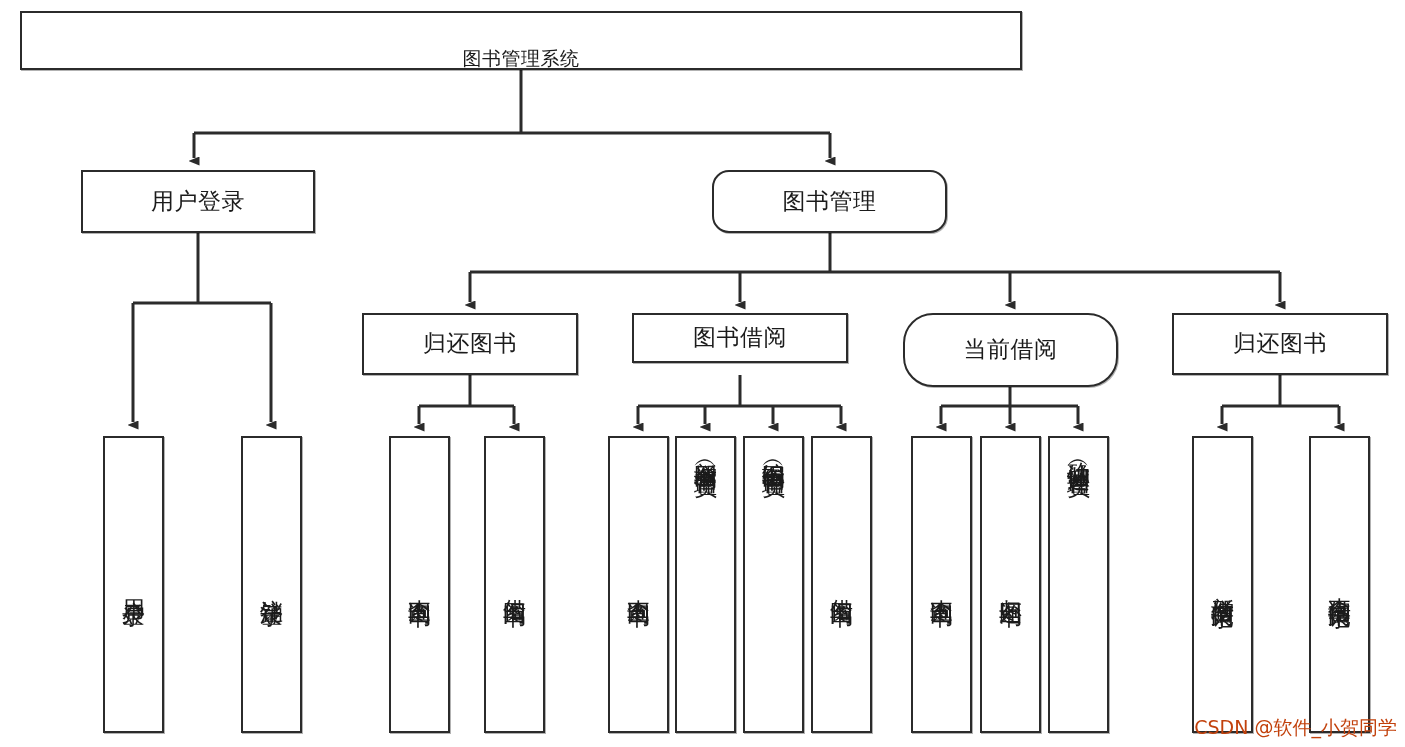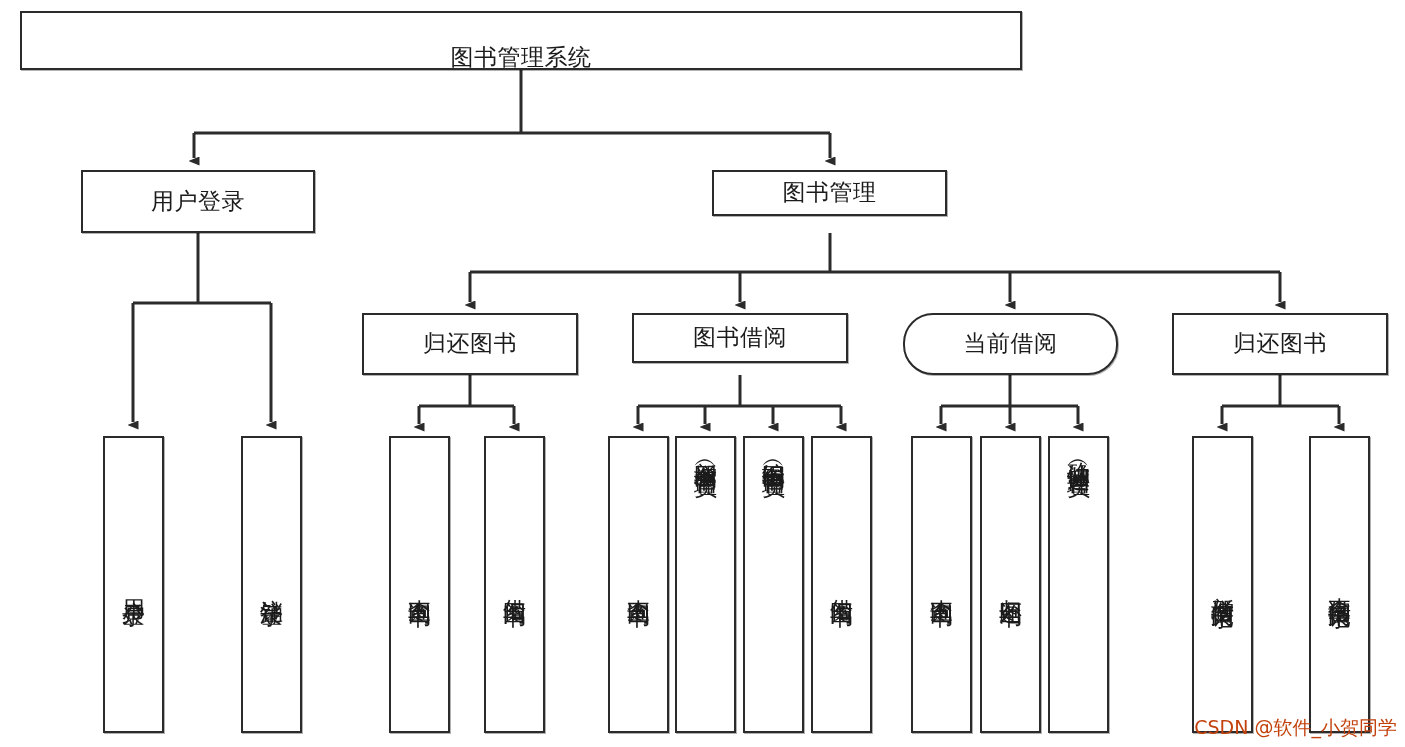--- a/index.html
+++ b/index.html
@@ -38,21 +38,21 @@
     color: #1b1b1b;
     letter-spacing: 0.5px;
     white-space: nowrap;
   }
   
   .node.horiz .label {
     font-size: 23px;
     line-height: 1.1;
   }
   .node.root .label {
-    font-size: 23px;
+    font-size: 19px;
     margin-top: 35px;
   }
   
   .node.vert {
     align-items: flex-start;
     padding-top: 6px;
   }
   .node.vert .label {
     font-size: 23px;
     writing-mode: vertical-rl;
@@ -134,33 +134,33 @@
   </svg>
 
   <div class="node horiz root" style="left:20px; top:11px; width:1002px; height:59px;">
     <span class="label">图书管理系统</span>
   </div>
 
   <div class="node horiz" style="left:81px; top:170px; width:234px; height:63px;">
     <span class="label">用户登录</span>
   </div>
 
-  <div class="node horiz" style="left:712px; top:170px; width:235px; height:46px;">
+  <div class="node horiz" style="left:712px; top:170px; width:235px; height:63px;border-radius:17px;">
     <span class="label">图书管理</span>
   </div>
 
   <div class="node horiz" style="left:362px; top:313px; width:216px; height:62px;">
     <span class="label">归还图书</span>
   </div>
 
   <div class="node horiz" style="left:632px; top:313px; width:216px; height:50px;">
     <span class="label">图书借阅</span>
   </div>
 
-  <div class="node horiz" style="left:903px; top:313px; width:215px; height:62px;border-radius:30px;">
+  <div class="node horiz" style="left:903px; top:313px; width:215px; height:74px;border-radius:30px;">
     <span class="label">当前借阅</span>
   </div>
 
   <div class="node horiz" style="left:1172px; top:313px; width:216px; height:62px;">
     <span class="label">归还图书</span>
   </div>
 
   <div class="node vert center" style="left:103px; top:436px; width:61px; height:297px;">
     <span class="label">用户登录</span>
   </div>

